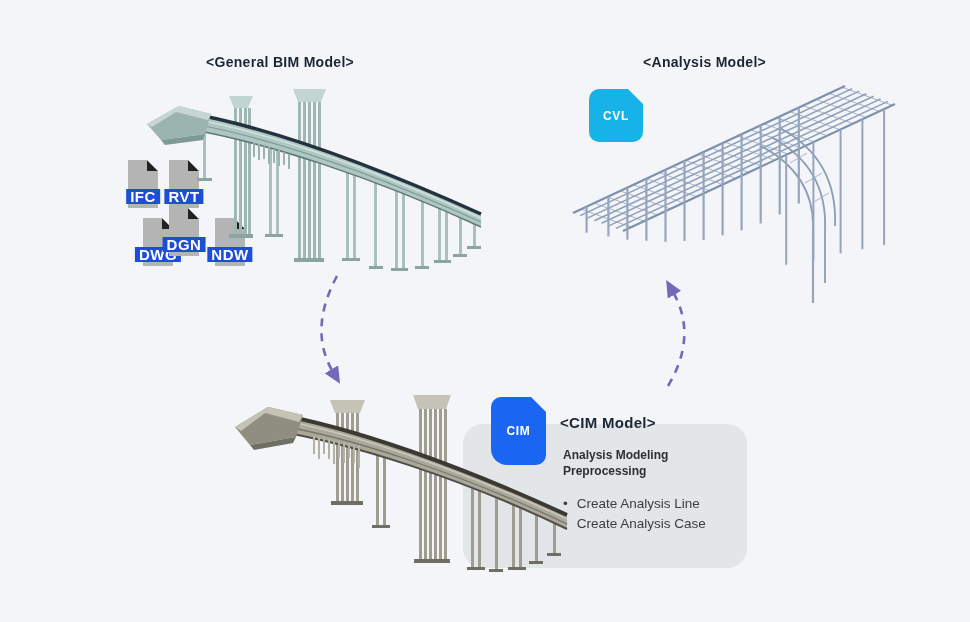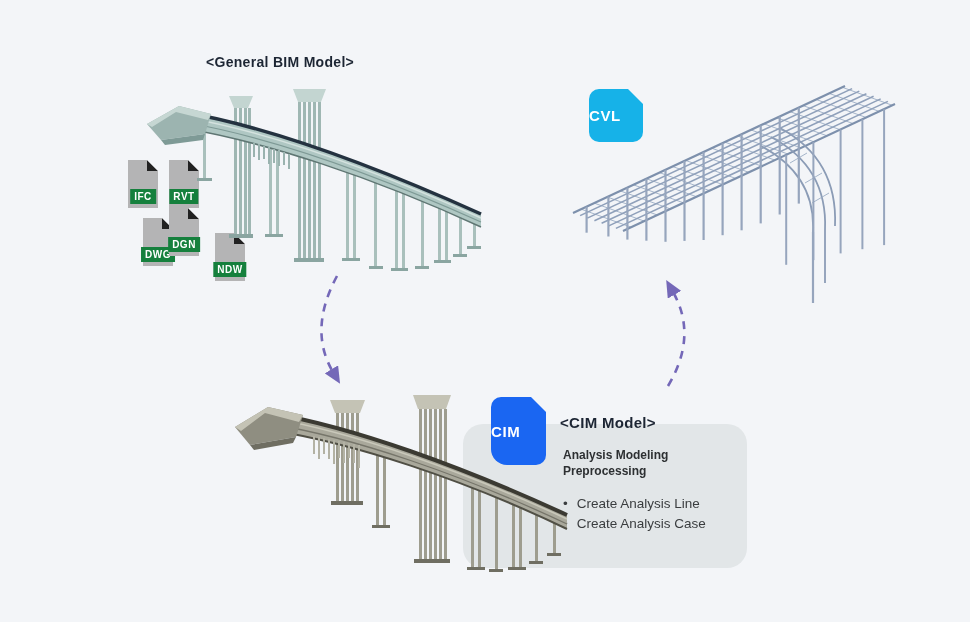--- a/index.html
+++ b/index.html
@@ -12,44 +12,44 @@
   
   .title{
     position:absolute;font-weight:700;color:#1c2533;
     font-size:14px;letter-spacing:.3px;white-space:nowrap;
   }
   .t-general{left:206px;top:54px;}
   .t-analysis{left:643px;top:54px;}
   .t-cim{left:560px;top:398px;font-size:15px;z-index:4;margin-top:16px;}
   
   .badge{
-    position:absolute;display:flex;align-items:center;
-    color:#fff;font-weight:700;font-size:15px;letter-spacing:.6px;
+    position:absolute;display:flex;align-items:center;justify-content:center;
+    color:#fff;font-weight:700;font-size:12px;letter-spacing:.6px;
     clip-path:polygon(0 0, calc(100% - 15px) 0, 100% 15px, 100% 100%, 0 100%);
   }
   .badge-cvl{left:589px;top:89px;width:54px;height:53px;background:#16b2e8;border-radius:10px;z-index:4;}
   .badge-cim{left:491px;top:397px;width:55px;height:68px;background:#1a66f2;border-radius:10px 10px 10px 16px;z-index:4;}
   
   .file-icon{position:absolute;width:30px;height:48px;}
   .fi-ifc{left:128px;top:160px;}
   .fi-rvt{left:169px;top:160px;}
   .fi-dwg{left:143px;top:218px;}
   .fi-dgn{left:169px;top:208px;}
-  .fi-ndw{left:215px;top:233px;}
+  .fi-ndw{left:215px;top:218px;}
   .doc{
     position:absolute;inset:0;background:#b4b4b5;
     clip-path:polygon(0 0, calc(100% - 11px) 0, 100% 11px, 100% 100%, 0 100%);
   }
   .fold{
     position:absolute;top:0;right:0;width:11px;height:11px;background:#212121;
     clip-path:polygon(0 0, 100% 100%, 0 100%);
   }
   .file-label{
     position:absolute;top:29px;left:50%;transform:translateX(-50%);
-    background:#15803d;color:#fff;font-size:10px;font-weight:700;
+    background:#1d4ed8;color:#fff;font-size:15px;font-weight:700;
     letter-spacing:.5px;padding:1px 4px;white-space:nowrap;line-height:13px;
   }
   
   .panel{
     position:absolute;left:463px;top:424px;width:284px;height:144px;
     background:#e2e6e8;border-radius:20px;z-index:1;
   }
   .panel-heading{
     position:absolute;left:100px;top:24px;width:168px;
     font-weight:700;font-size:12px;line-height:1.32;color:#2d3032;
@@ -75,20 +75,21 @@
     <defs>
       <marker id="arr" viewBox="0 0 7 6" markerWidth="7" markerHeight="6" refX="1.2" refY="3" orient="auto" markerUnits="strokeWidth">
         <path d="M0,0 L6.5,3 L0,6 Z" fill="#7468b8"></path>
       </marker>
     </defs>
     <path d="M337,276 Q308,330 333,372" fill="none" stroke="#7468b8" stroke-width="2.6" stroke-dasharray="8 7" marker-end="url(#arr)"></path>
     <path d="M668,386 Q698,336 673,292" fill="none" stroke="#7468b8" stroke-width="2.6" stroke-dasharray="8 7" marker-end="url(#arr)"></path>
   </svg>
 
   <div class="title t-general">&lt;General BIM Model&gt;</div>
+  <div class="title t-analysis">&lt;Analysis Model&gt;</div>
   <div class="title t-cim">&lt;CIM Model&gt;</div>
 
   <svg class="bridge1 abs" width="340" height="185" viewBox="0 0 340 185">
 
     <g fill="#9fb7b3">
       <rect x="89" y="22" width="3" height="126"></rect>
         <rect x="94" y="22" width="3" height="126"></rect>
       <rect x="99" y="22" width="3" height="126"></rect>
         <rect x="103" y="22" width="3" height="126"></rect>
       <polygon points="84,10 108,10 103,22 89,22" fill="#c3d5d1"></polygon>

